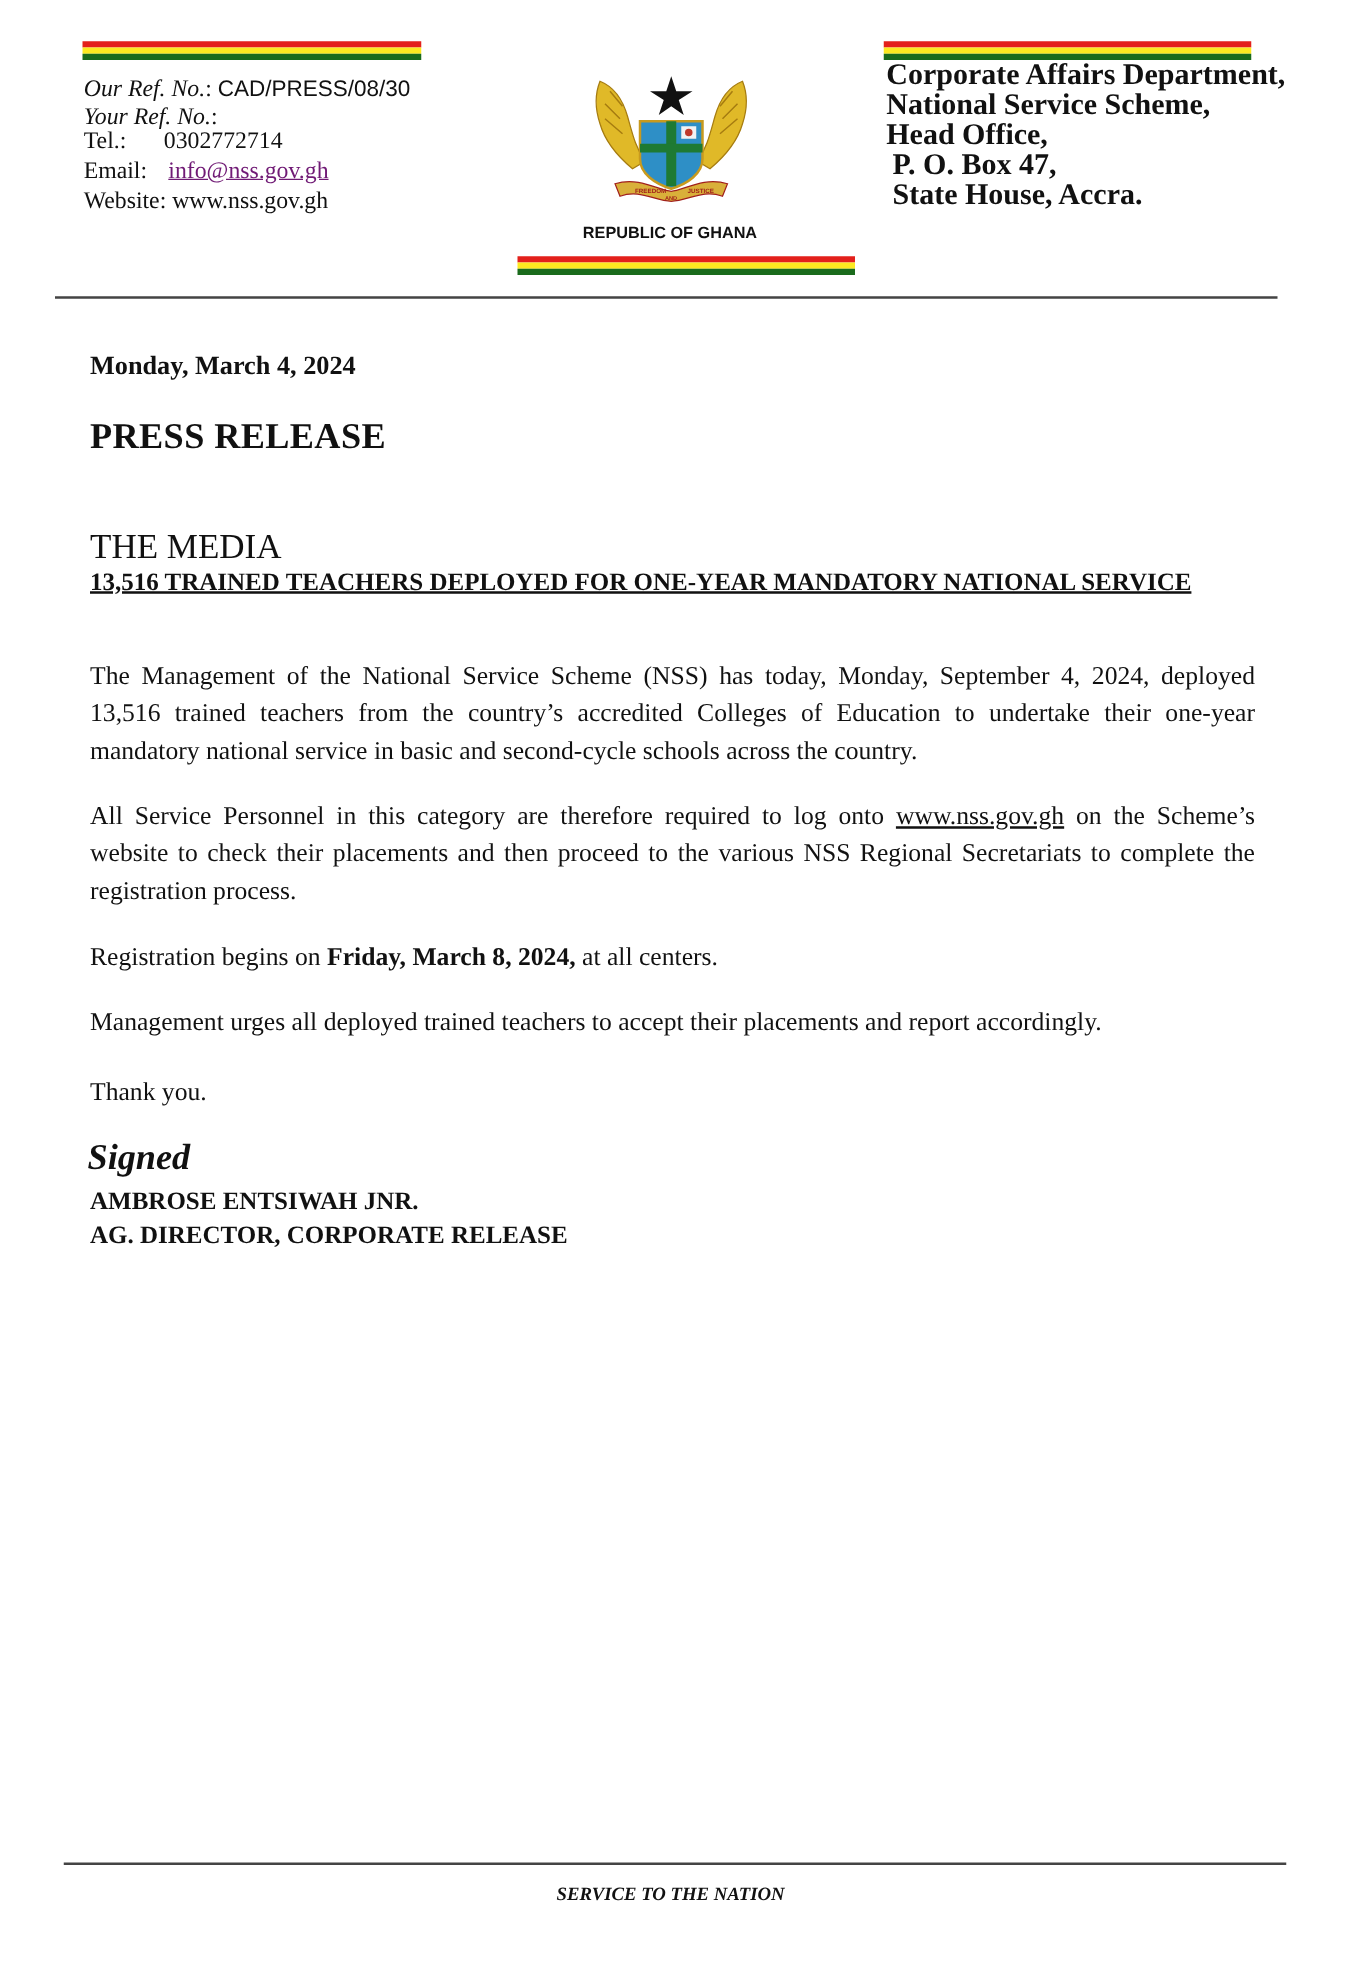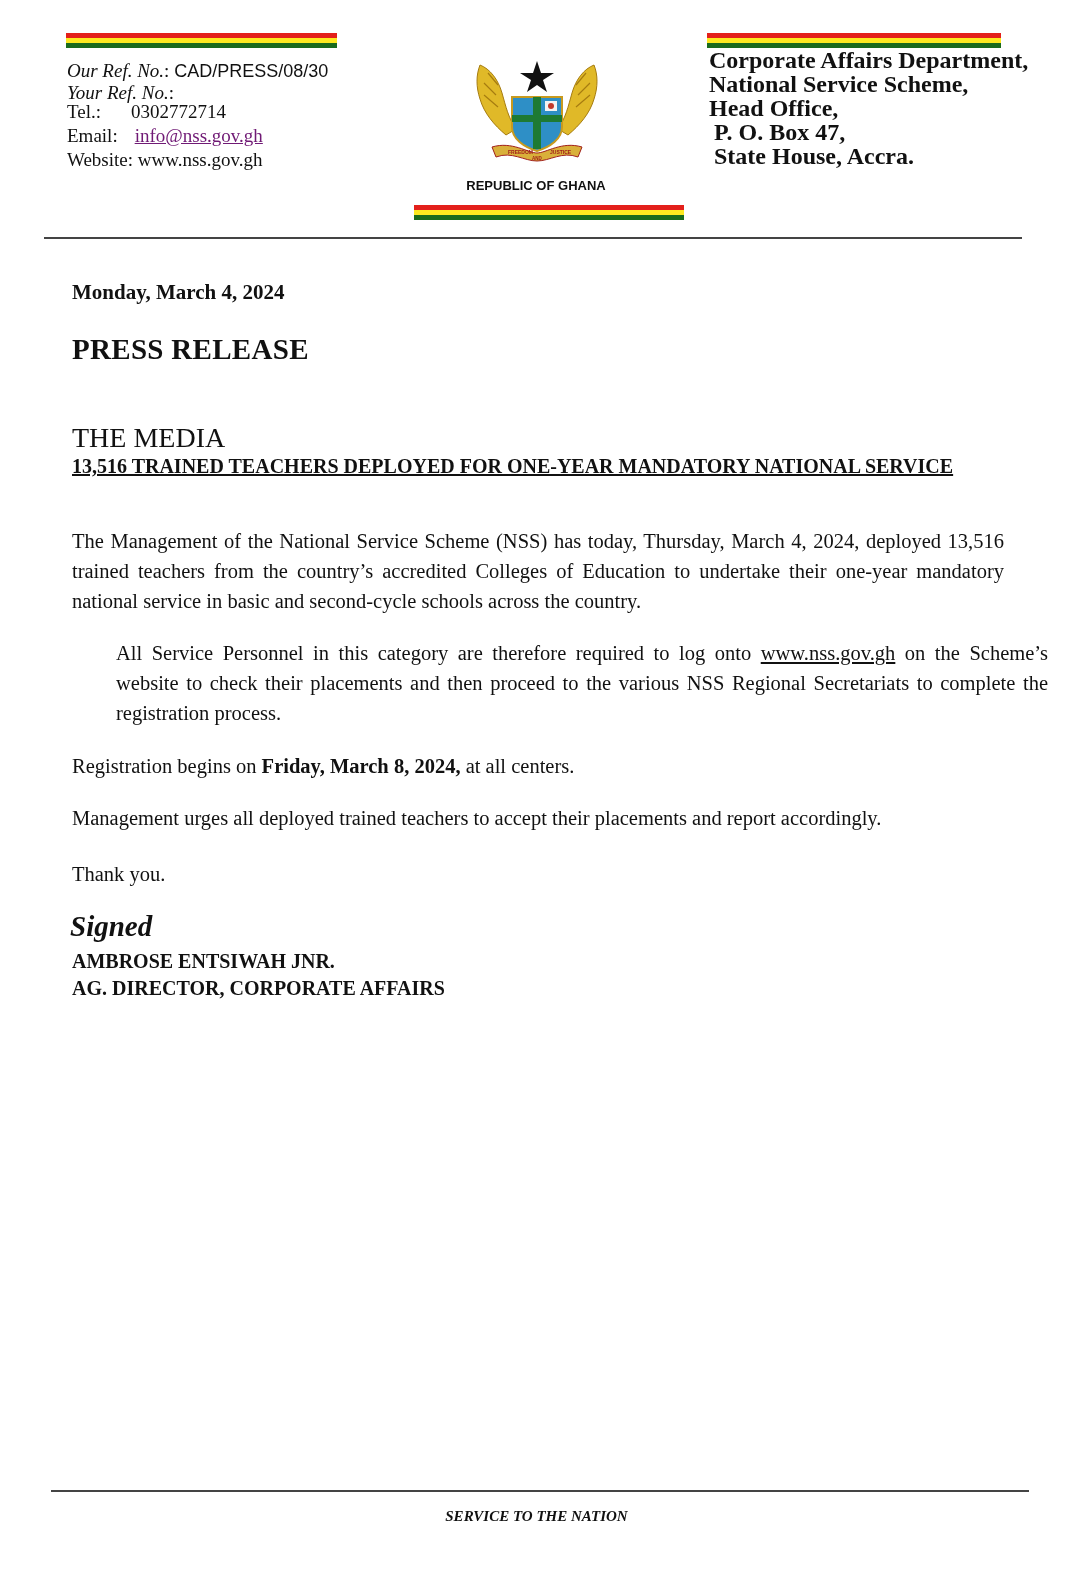--- a/index.html
+++ b/index.html
@@ -23,21 +23,21 @@
   .republic { left: 414px; top: 178px; width: 244px; text-align: center; font-family: "Liberation Sans", sans-serif; font-weight: bold; font-size: 13px; }
   .right-head { left: 709px; top: 48px; font-weight: bold; font-size: 24px; line-height: 24px; }
   .right-head .ind { padding-left: 5px; }
   .hr-top { left: 44px; top: 237px; width: 978px; height: 1.5px; background: #444; }
   .date { left: 72px; top: 280px; font-weight: bold; font-size: 21px; }
   .title { left: 72px; top: 333px; font-weight: bold; font-size: 29px; letter-spacing: 0.3px; }
   .media { left: 72px; top: 422px; font-weight: normal; font-size: 28px; }
   .subject { left: 72px; top: 453px; width: 932px; font-weight: bold; font-size: 20px; line-height: 26px; text-decoration: underline; text-align: justify; text-align-last: left; }
   .para { left: 72px; width: 932px; font-size: 20.5px; line-height: 30px; text-align: justify; }
   .p1 { top: 526px; }
-  .p2 { top: 638px; margin-left: 44px; }
+  .p2 { top: 638px; }
   .p3 { top: 751px; }
   .p4 { top: 803px; }
   .p5 { top: 859px; }
   .link { text-decoration: underline; }
   .signed { left: 70px; top: 910px; font-style: italic; font-weight: bold; font-size: 29px; }
   .signer { left: 72px; top: 948px; font-weight: bold; font-size: 20px; line-height: 27px; }
   .hr-bot { left: 51px; top: 1490px; width: 978px; height: 1.5px; background: #444; }
   .motto { left: 0; top: 1508px; width: 1073px; text-align: center; font-style: italic; font-weight: bold; font-size: 15px; }
 </style>
 </head>
@@ -112,33 +112,33 @@
   <div class="ind">State House, Accra.</div>
 </div>
 
 <div class="abs hr-top"></div>
 
 <div class="abs date">Monday, March 4, 2024</div>
 <div class="abs title">PRESS RELEASE</div>
 <div class="abs media">THE MEDIA</div>
 <div class="abs subject">13,516 TRAINED TEACHERS DEPLOYED FOR ONE-YEAR MANDATORY NATIONAL SERVICE</div>
 
-<div class="abs para p1">The Management of the National Service Scheme (NSS) has today, Thursday, March 4, 2024, deployed 13,516 trained teachers from the country’s accredited Colleges of Education to undertake their one-year mandatory national service in basic and second-cycle schools across the country.</div>
+<div class="abs para p1">The Management of the National Service Scheme (NSS) has today, Monday, September 4, 2024, deployed 13,516 trained teachers from the country’s accredited Colleges of Education to undertake their one-year mandatory national service in basic and second-cycle schools across the country.</div>
 
 <div class="abs para p2">
   <span>All Service Personnel in this category are therefore required to log onto </span><span class="link">www.nss.gov.gh</span><span> on the Scheme’s website to check their placements and then proceed to the various NSS Regional Secretariats to complete the registration process.</span>
 </div>
 
 <div class="abs para p3">
   <span>Registration begins on </span><b>Friday, March 8, 2024,</b><span> at all centers.</span>
 </div>
 
 <div class="abs para p4">Management urges all deployed trained teachers to accept their placements and report accordingly.</div>
 <div class="abs para p5">Thank you.</div>
 
 <div class="abs signed">Signed</div>
 <div class="abs signer">
   <div>AMBROSE ENTSIWAH JNR.</div>
-  <div>AG. DIRECTOR, CORPORATE AFFAIRS</div>
+  <div>AG. DIRECTOR, CORPORATE RELEASE</div>
 </div>
 
 <div class="abs hr-bot"></div>
 <div class="abs motto">SERVICE TO THE NATION</div>
 
 </body></html>

